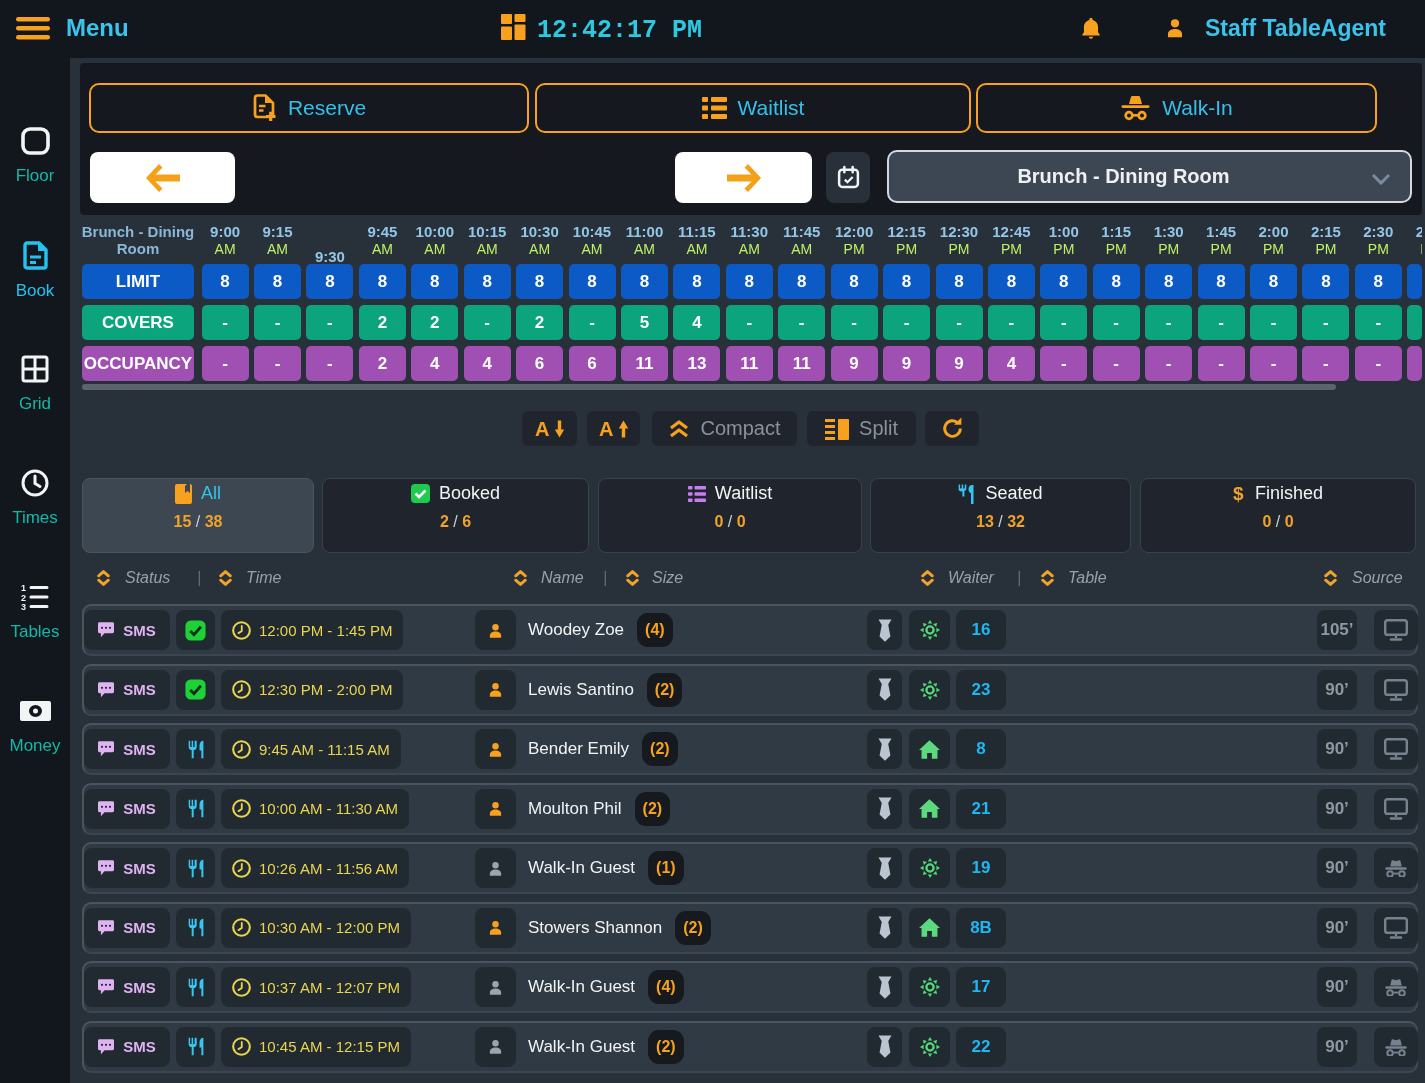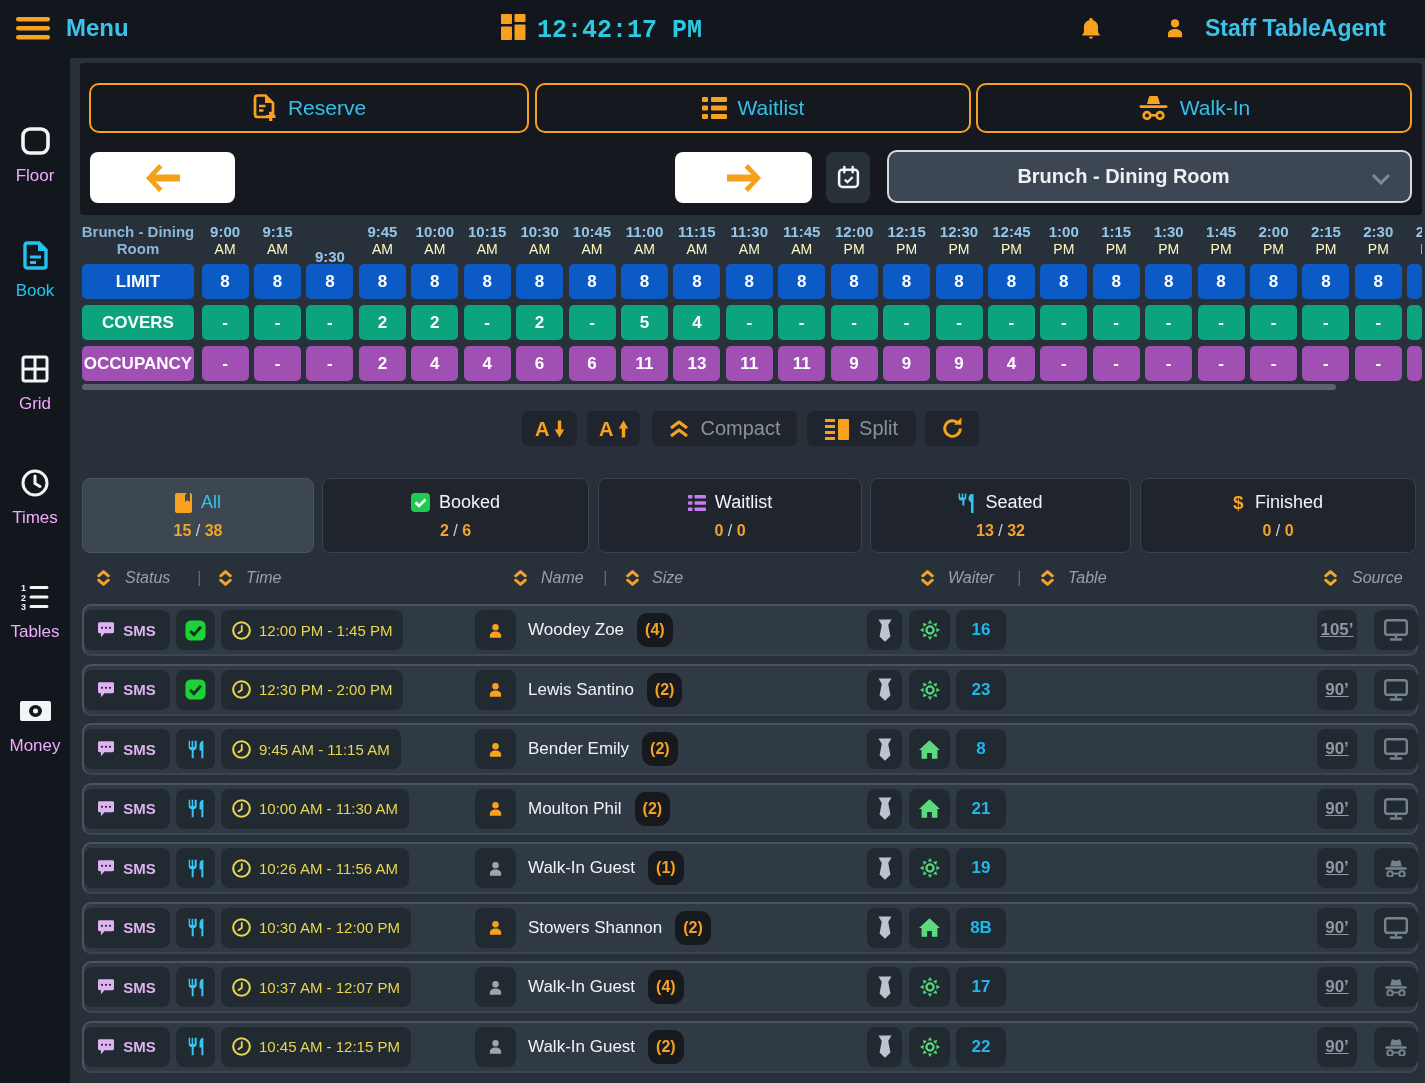--- a/index.html
+++ b/index.html
@@ -6,63 +6,63 @@
 html,body { width:1425px; height:1083px; overflow:hidden; background:#2a323b; font-family:"Liberation Sans",sans-serif; }
 .abs { position:absolute; }
 .topbar { position:absolute; left:0; top:0; width:1425px; height:58px; background:#12171e; }
 .sidebar { position:absolute; left:0; top:58px; width:70px; height:1025px; background:#12171e; }
 .main { position:absolute; left:70px; top:58px; width:1355px; height:1025px; background:#28303a; overflow:hidden; }
 
 .menu-txt { position:absolute; left:66px; top:14px; font-size:24px; font-weight:700; color:#3bc3ec; }
 .clock-txt { position:absolute; left:537px; top:16px; font-size:25px; font-weight:700; color:#2ec8e0; font-family:"Liberation Mono",monospace; letter-spacing:0px; }
 .staff-txt { position:absolute; left:1205px; top:15px; font-size:23px; font-weight:700; color:#3bc3ec; }
 
-.side-item { position:absolute; left:0; width:70px; text-align:center; color:#f0abfc; }
+.side-item { position:absolute; left:0; width:70px; text-align:center; color:#14b8a6; }
 .side-item .lbl { display:block; font-size:17px; margin-top:7px; }
 .side-item.active { color:#24c2ee; }
 
 .card { position:absolute; left:10px; top:5px; width:1342px; height:152px; background:#15191f; border-radius:4px; }
 .bigbtn { position:absolute; top:20px; height:50px; border:2px solid #f8a11e; border-radius:10px; display:flex; align-items:center; justify-content:center; gap:11px; font-size:21px; font-weight:500; color:#35c0ea; }
 .whitebtn { position:absolute; top:89px; height:51px; background:#ffffff; border-radius:8px; display:flex; align-items:center; justify-content:center; }
 .datebtn { font-size:20px; font-weight:700; color:#2e3d50; }
 .calbtn { position:absolute; top:89px; height:51px; width:44px; left:746px; background:#28303a; border-radius:8px; display:flex; align-items:center; justify-content:center; }
 .dropdown { position:absolute; left:807px; top:87px; width:525px; height:53px; background:#3d4753; border:2px solid #d4dae0; border-radius:10px; display:flex; align-items:center; justify-content:center; font-size:20px; font-weight:700; color:#eef1f4; }
 
 .ghead { position:absolute; text-align:center; color:#93c6e8; font-weight:700; font-size:15px; line-height:16.5px; }
-.ghead .ampm { color:#fef9c3; font-weight:400; font-size:14px; }
+.ghead .ampm { color:#bef264; font-weight:400; font-size:14px; }
 .gcell { position:absolute; height:35px; border-radius:5px; color:#fff; font-size:17px; font-weight:700; display:flex; align-items:center; justify-content:center; }
 .blim { background:#0b5ac6; }
 .bcov { background:#0ba47d; }
 .bocc { background:#a04fb2; }
 
 .tbtn { position:absolute; top:353px; height:35px; background:#20252d; border-radius:6px; display:flex; align-items:center; justify-content:center; gap:10px; color:#8a929c; font-size:20px; }
 
 .tab { position:absolute; top:420px; height:75px; background:#20252d; border:1px solid #3a434d; border-radius:8px; text-align:center; color:#f2f4f6; }
-.tab .t1 { margin-top:13px; font-size:18px; display:flex; align-items:center; justify-content:center; gap:9px; }
+.tab .t1 { margin-top:4px; font-size:18px; display:flex; align-items:center; justify-content:center; gap:9px; }
 .tab .t2 { margin-top:9px; font-size:16px; color:#f0a32a; font-weight:700; }
 .tab .t2 .sl { color:#c9d0d6; font-weight:400; }
 .tab.sel { background:#3c4751; border-color:#4a5560; }
 .tab.sel .t1 { color:#35c3e8; }
 
 .lhead { position:absolute; top:498px; left:12px; width:1336px; height:46px; color:#98a1aa; font-size:16px; }
 .lhead span.txt { position:absolute; top:13px;font-style:italic; }
 .lhead .bar { color:#626b74; }
 
 .row { position:absolute; left:12px; width:1336px; height:52px; background:#303a44; border:2px solid #49545e; border-bottom-color:#3c4650; border-right-color:#414c56; border-radius:9px; }
 .pill { position:absolute; top:4px; height:40px; background:#222a31; border-radius:8px; display:flex; align-items:center; justify-content:center; }
 .sms { left:0px; width:86px; gap:9px; color:#dfb3f2; font-weight:700; font-size:15px; }
 .stat { left:92px; width:39px; }
 .time { left:137px; gap:8px; color:#e9d54f; font-size:15px; padding:0 11px; }
 .pers { left:391px; width:41px; }
 .name { position:absolute; left:444px; top:0; height:48px; display:flex; align-items:center; gap:13px; color:#f1f3f5; font-size:17px; font-weight:500; }
 .size { height:34px; background:#16191e; border-radius:11px; color:#f8a11e; font-weight:700; font-size:16px; display:flex; align-items:center; justify-content:center; padding:0 8px; }
 .tie { left:783px; width:35px; }
 .loc { left:825px; width:41px; }
 .tnum { left:872px; width:50px; color:#20b7f0; font-weight:600; font-size:17px; }
-.dur { left:1233px; width:40px; color:#8d98a2; font-weight:700; font-size:17px;text-decoration:underline; }
+.dur { left:1233px; width:40px; color:#8d98a2; font-weight:700; font-size:17px; }
 .src { left:1290px; width:44px; }
 .scrollbar { position:absolute; top:326px; left:12px; width:1254px; height:6px; background:#5a646e; border-radius:3px; }
 </style>
 </head>
 <body>
 <div class="topbar">
   <svg class="abs" style="left:16px;top:17px" width="34" height="23" viewBox="0 0 34 23">
       <g fill="#f8a11e">
         <rect x="0" y="0" width="34" height="4.5" rx="2.2"></rect>
         <rect x="0" y="9" width="34" height="4.5" rx="2.2"></rect>
@@ -158,21 +158,21 @@
             <rect x="0" y="0" width="6" height="5" rx="1"></rect>
             <rect x="9" y="0" width="16" height="5" rx="1"></rect>
             <rect x="0" y="8.5" width="6" height="5" rx="1"></rect>
             <rect x="9" y="8.5" width="16" height="5" rx="1"></rect>
             <rect x="0" y="17" width="6" height="5" rx="1"></rect>
             <rect x="9" y="17" width="16" height="5" rx="1"></rect>
           </g>
         </svg>
       <span>Waitlist</span>
     </div>
-    <div class="bigbtn" style="left:896px;width:436px;">
+    <div class="bigbtn" style="left:896px;width:401px;">
       <svg width="31" height="27" viewBox="0 0 31 27">
           <g fill="#f8a11e">
             <path d="M9 9l1.8-6.6A1.8 1.8 0 0 1 12.5 1h6a1.8 1.8 0 0 1 1.7 1.4L22 9z"></path>
             <rect x="1.5" y="10.2" width="28" height="2.8" rx="1.4"></rect>
             <path d="M9 15.8a4.7 4.7 0 1 1 0 9.4 4.7 4.7 0 0 1 0-9.4zm0 2.7a2 2 0 1 0 0 4 2 2 0 0 0 0-4z"></path>
             <path d="M22 15.8a4.7 4.7 0 1 1 0 9.4 4.7 4.7 0 0 1 0-9.4zm0 2.7a2 2 0 1 0 0 4 2 2 0 0 0 0-4z"></path>
             <rect x="12.5" y="19" width="6" height="2.6"></rect>
           </g>
         </svg>
       <span>Walk-In</span>

